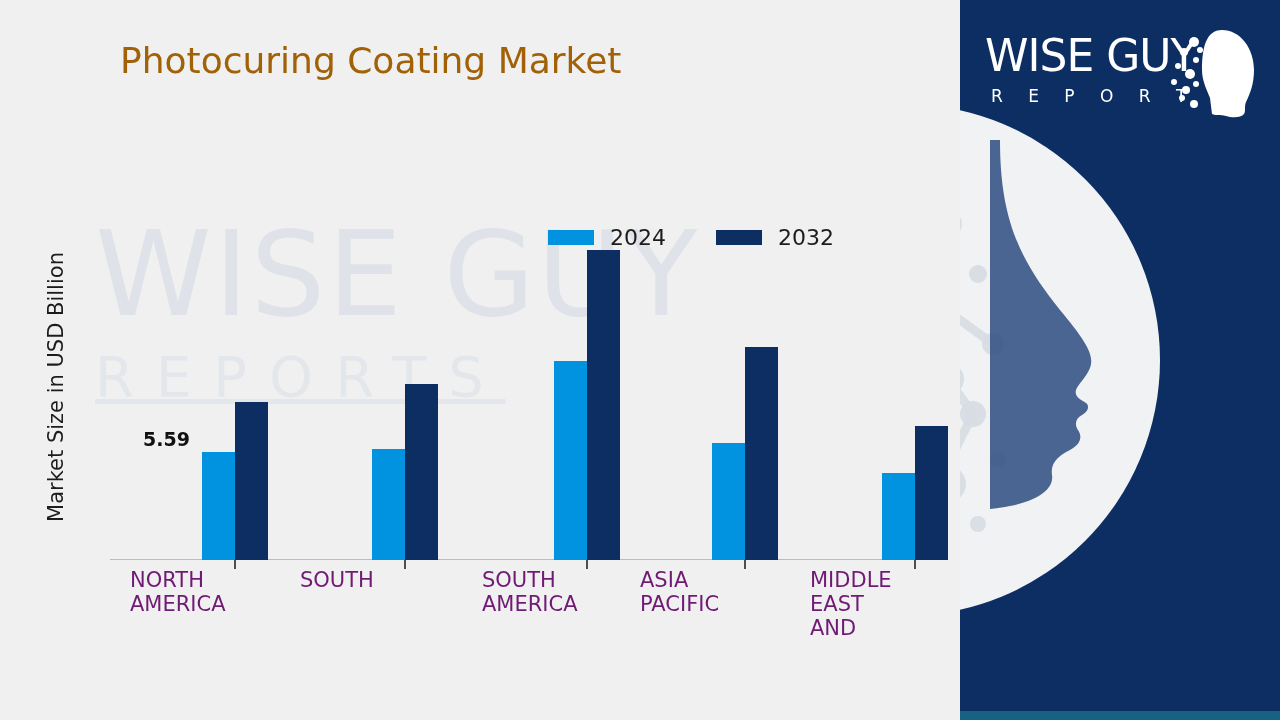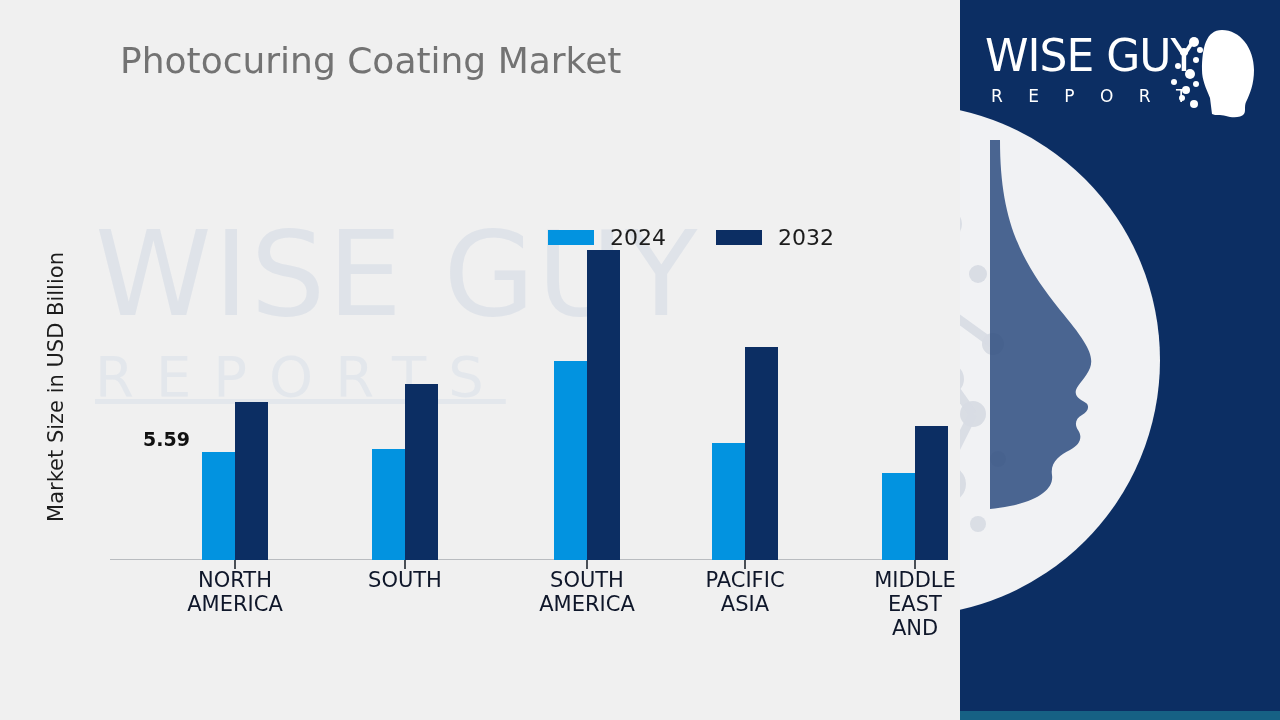--- a/index.html
+++ b/index.html
@@ -132,21 +132,21 @@
   }
 
   
   .title {
     position: absolute;
     left: 120px;
     top: 40px;
     font-family: "DejaVu Sans", sans-serif;
     font-size: 36px;
     font-weight: 400;
-    color: #737373;
+    color: #a16207;
     letter-spacing: 0px;
     white-space: nowrap;
     z-index: 5;
   }
 
   
   .chart-area {
     position: absolute;
     left: 0;
     top: 0;
@@ -234,25 +234,25 @@
     margin-left: -1px;
     width: 2px;
     height: 9px;
     background: #4a4f56;
   }
   .cat-label {
     position: absolute;
     left: -20px;
     top: 353px;
     width: 210px;
-    text-align: center;
+    text-align: left;
     font-family: "DejaVu Sans", sans-serif;
     font-size: 21px;
     line-height: 24px;
-    color: #0f172a;
+    color: #701a75;
   }
   .bar-value {
     position: absolute;
     font-family: "DejaVu Sans", sans-serif;
     font-size: 19px;
     font-weight: bold;
     color: #111111;
     white-space: nowrap;
   }
 </style>
@@ -400,22 +400,22 @@
               <div>AMERICA</div>
             </div>
           </div>
           <div class="group" style="left: 550px;">
             <div class="bars">
               <div class="bar bar-2024" style="height: 117.074px;"></div>
               <div class="bar bar-2032" style="height: 213.221px;"></div>
             </div>
             <div class="tick"></div>
             <div class="cat-label">
+              <div>ASIA</div>
               <div>PACIFIC</div>
-              <div>ASIA</div>
             </div>
           </div>
           <div class="group" style="left: 720px;">
             <div class="bars">
               <div class="bar bar-2024" style="height: 87.0984px;"></div>
               <div class="bar bar-2032" style="height: 134.041px;"></div>
             </div>
             <div class="tick"></div>
             <div class="cat-label">
               <div>MIDDLE</div>

